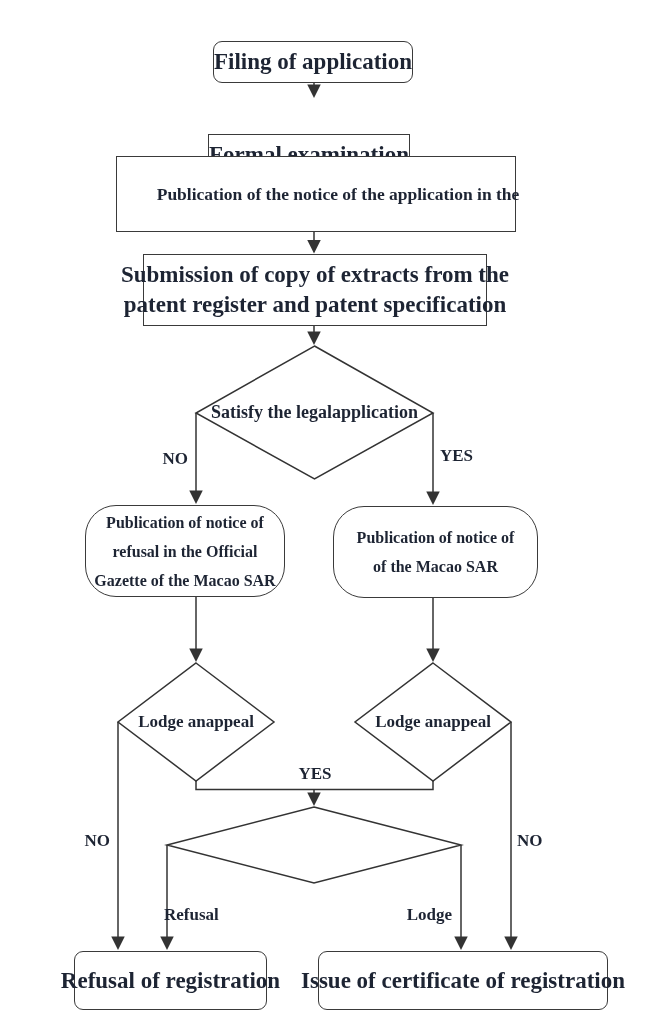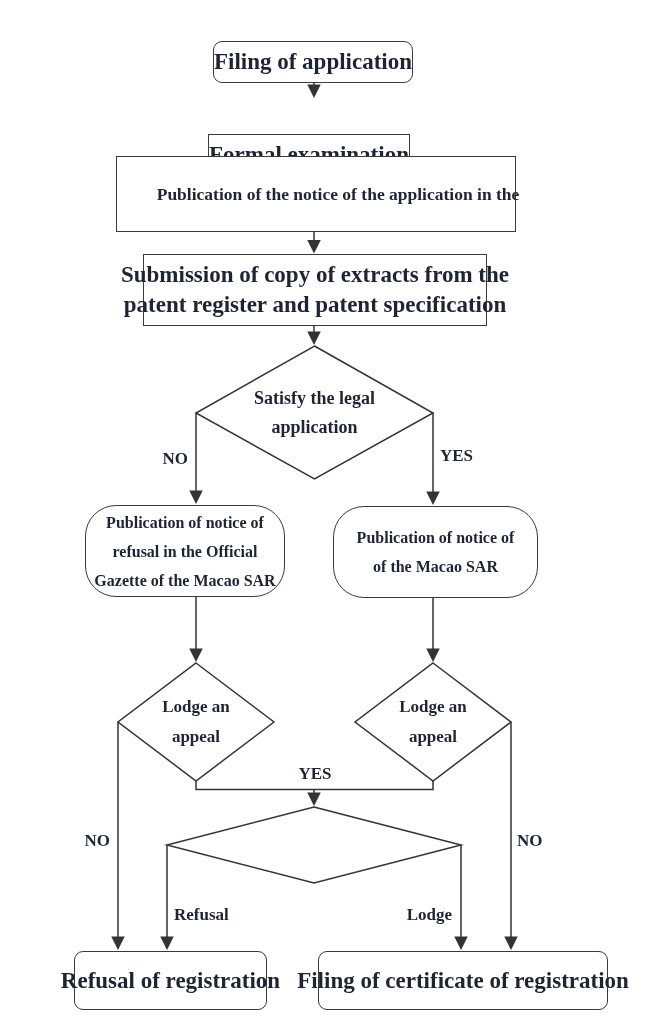--- a/index.html
+++ b/index.html
@@ -35,21 +35,21 @@
     font-size: 23px;
     line-height: 30px;
     font-weight: 600;
   }
   .node.rounded { border-radius: 9px; }
   .node.small-text { font-size: 16px; line-height: 29px; border-radius: 31px; }
   .node .ln { white-space: nowrap; }
   .diamond-text {
     position: absolute;
     display: flex;
-    flex-direction: column;
+    align-items: center;
     justify-content: center;
     text-align: center;
     font-size: 18px;
     line-height: 29px;
     font-weight: 600;
     pointer-events: none;
   }
   .edge-label {
     position: absolute;
     font-size: 17px;
@@ -122,21 +122,21 @@
   <div class="node small-text" style="left:333px; top:506px; width:205px; height:92px;">
     <div class="ln">Publication of notice of</div>
     <div class="ln">of the Macao SAR</div>
   </div>
 
   <div class="node rounded" style="left:74px; top:951px; width:193px; height:59px;">
     <div class="ln">Refusal of registration</div>
   </div>
 
   <div class="node rounded" style="left:318px; top:951px; width:290px; height:59px;">
-    <div class="ln">Filing of certificate of registration</div>
+    <div class="ln">Issue of certificate of registration</div>
   </div>
 
   <div class="diamond-text" style="left:196px; top:346px; width:237px; height:133px;">
     <div class="ln">Satisfy the legal</div>
     <div class="ln">application</div>
   </div>
 
   <div class="diamond-text" style="left:118px; top:663px; width:156px; height:118px; font-size:17px; line-height:30px;">
     <div class="ln">Lodge an</div>
     <div class="ln">appeal</div>
@@ -151,17 +151,17 @@
   <div class="edge-label right-align" style="left:138px; top:449px; width:50px;">NO</div>
 
   <div class="edge-label" style="left:440px; top:446px;">YES</div>
 
   <div class="edge-label center-align" style="left:285px; top:764px; width:60px;">YES</div>
 
   <div class="edge-label right-align" style="left:60px; top:831px; width:50px;">NO</div>
 
   <div class="edge-label" style="left:517px; top:831px;">NO</div>
 
-  <div class="edge-label" style="left:174px; top:905px;">Refusal</div>
+  <div class="edge-label" style="left:164px; top:905px;">Refusal</div>
 
   <div class="edge-label right-align" style="left:392px; top:905px; width:60px;">Lodge</div>
 
 </div>
 
 </body></html>

